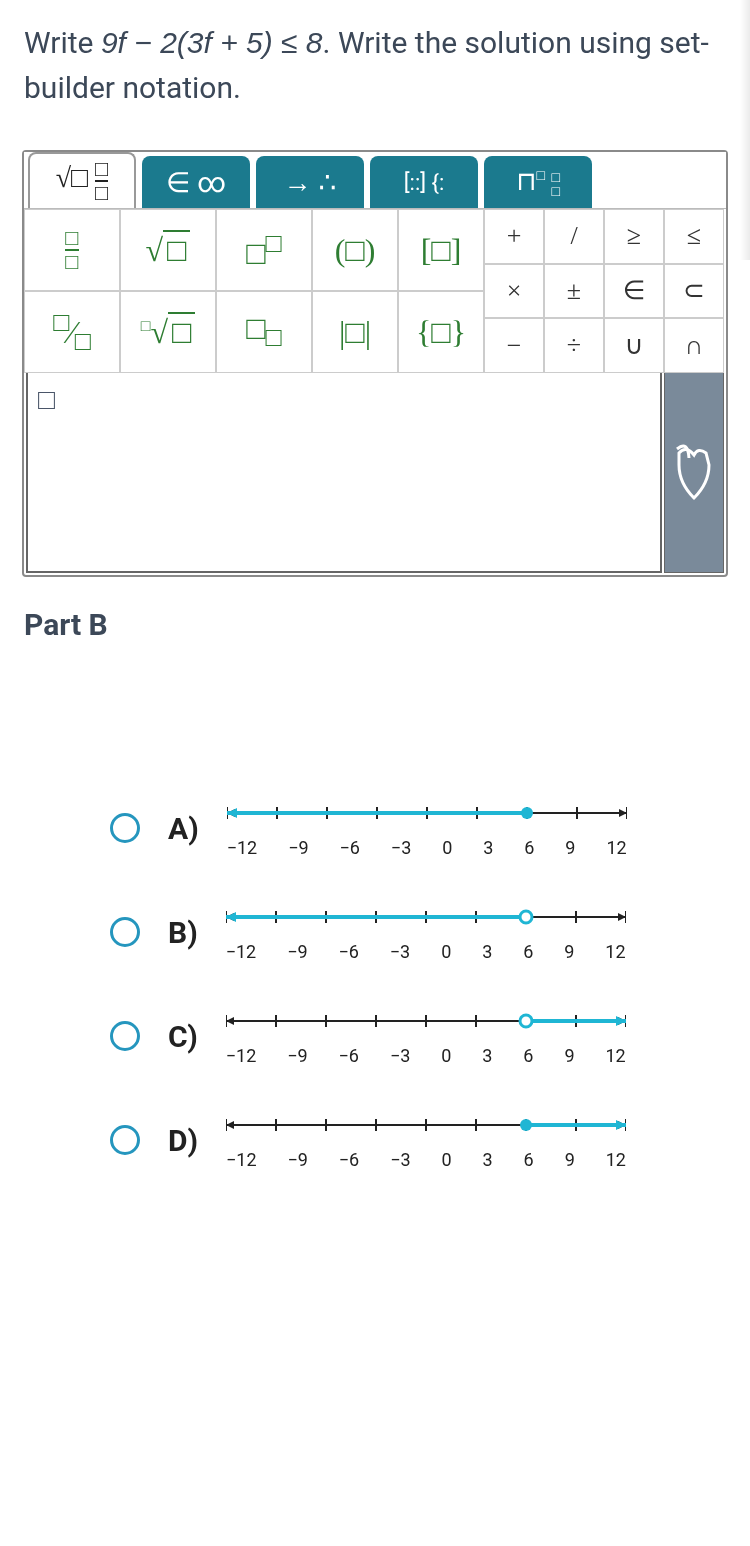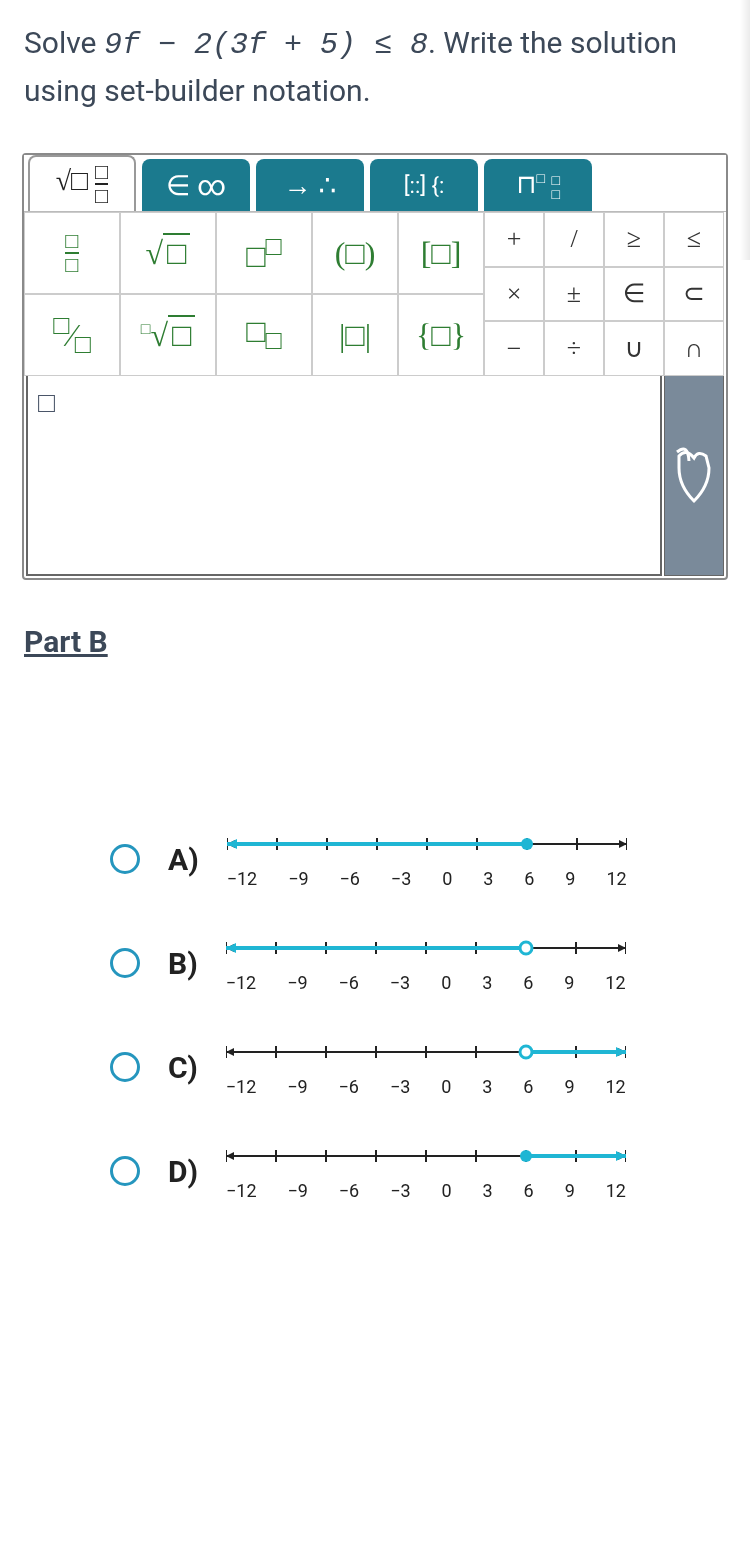--- a/index.html
+++ b/index.html
@@ -14,21 +14,21 @@
     position: absolute;
     right: 0; top: 0; height: 260px; width: 10px;
     background: linear-gradient(to left, rgba(0,0,0,0.08), transparent);
   }
   .question {
     padding: 20px 24px 10px 24px;
     font-size: 30px;
     line-height: 1.5;
     color: #3c4858;
   }
-  .question .math { font-family: Liberation Mono, monospace; font-style: italic; }
+  .question .math { font-family: Liberation Sans, sans-serif; font-style: italic; }
   .toolbox {
     margin: 30px 22px 0 22px;
     border: 2px solid #8a8a8a;
     border-radius: 4px;
   }
   .tabs { display: flex; gap: 6px; background: #fff; height: 56px; align-items: flex-end; padding-left: 4px; overflow:hidden;}
   .tab {
     background: #1b7a8e;
     color: #fff;
     border-top-left-radius: 8px;
@@ -66,24 +66,23 @@
     background:#fff;
   }
   .drag-tab {
     width: 60px;
     background: #7a8a9a;
     display:flex; align-items:center; justify-content:center;
     margin: 0 2px 2px 0;
     border: 1px solid #666; border-top:none;
   }
   .partb {
-    padding: 44px 24px;
+    padding: 30px 24px;
     font-size: 30px;
     color:#3c4858;
-    text-decoration:underline;
   }
   .partb h3 { font-weight: 700; font-size: 30px; color:#3c4858; margin-bottom: 16px;}
   .choices { margin-top:110px; padding: 0 24px 40px 110px;}
   .choice {
     display:flex; align-items: center; gap: 28px;
     margin-bottom: 44px;
     font-size: 30px;
     font-weight: 700;
     color:#222;
   }
@@ -98,21 +97,21 @@
   svg.nl { width: 400px; height: 26px; }
   .fraction { display:inline-flex; flex-direction:column; align-items:center; font-size:22px; line-height:1; vertical-align:middle;}
   .fraction .bar { border-top:2px solid currentColor; width:100%; }
 </style>
 </head>
 <body>
 
 <div class="scroll-shadow"></div>
 
 <div class="question">
-  <span>Solve </span><span class="math">9f − 2(3f + 5) ≤ 8</span><span>. Write the solution using set-builder notation.</span>
+  <span>Write </span><span class="math">9f − 2(3f + 5) ≤ 8</span><span>. Write the solution using set-builder notation.</span>
 </div>
 
 <div class="toolbox">
   <div class="tabs" id="tabs">
       <div class="tab active">
         <span style="font-family:Georgia">√□ <span class="fraction">
             <span>□</span>
             <span class="bar"></span>
             <span>□</span>
           </span></span>

